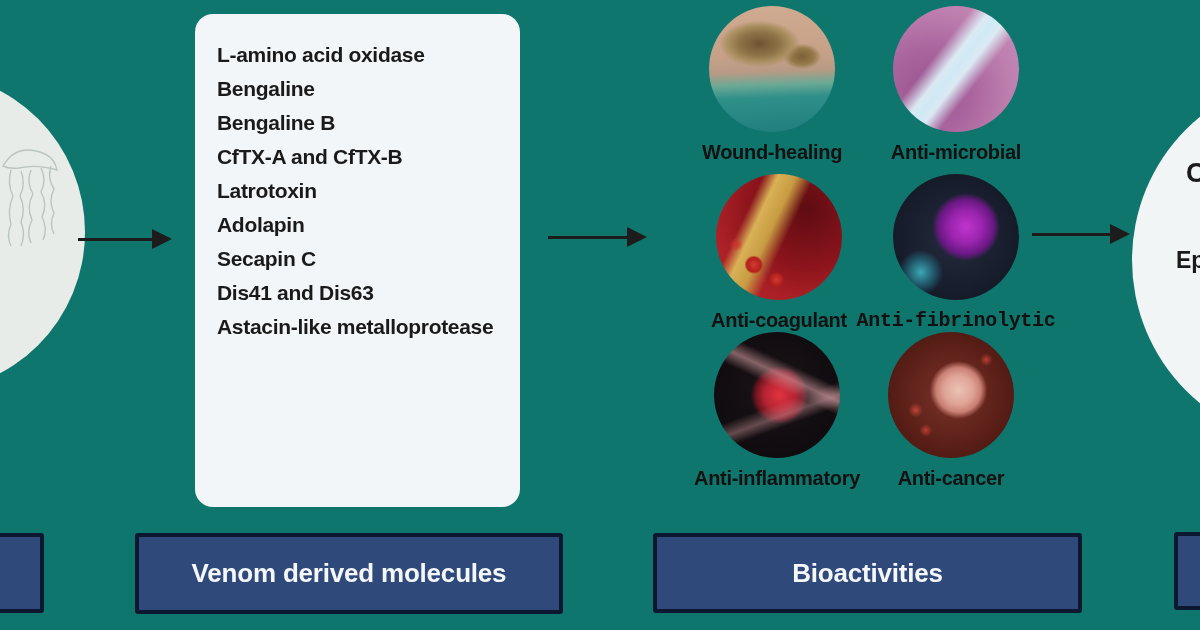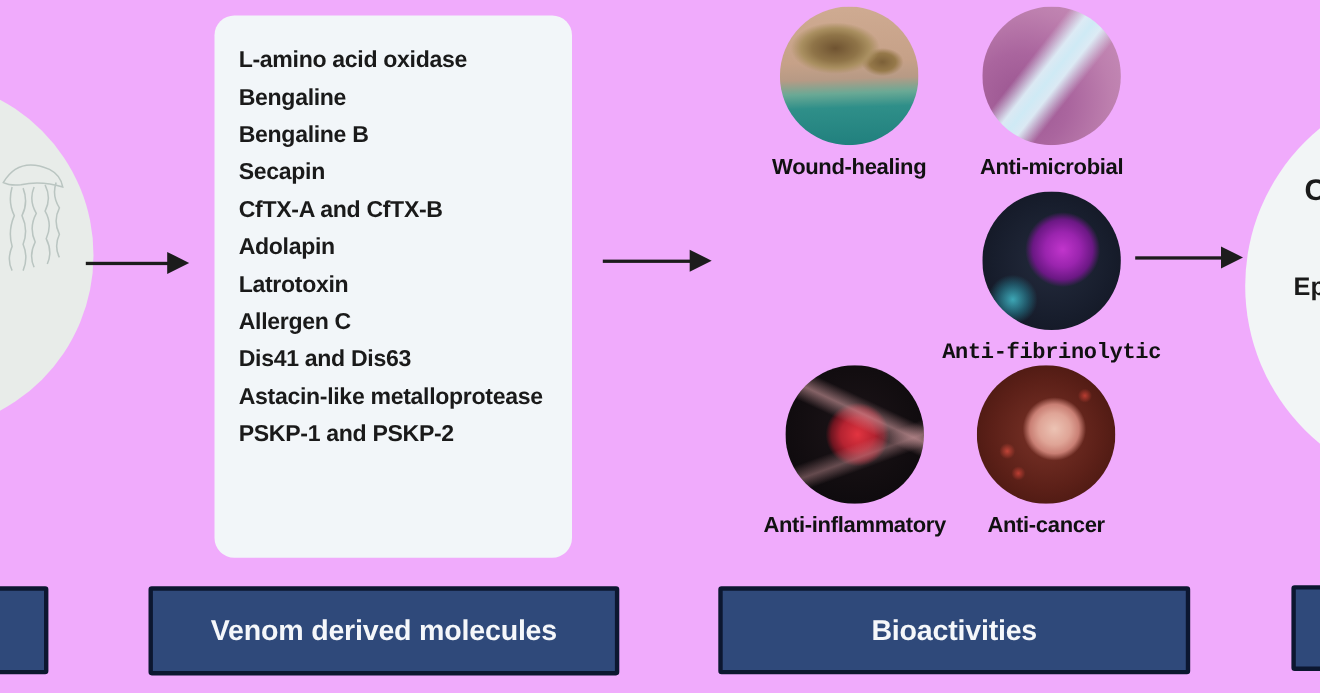--- a/index.html
+++ b/index.html
@@ -1,20 +1,20 @@
 <!DOCTYPE html>
 <html><head>
 <meta charset="utf-8">
 <style>
   html,body{margin:0;padding:0;}
   body{
     width:1200px;height:630px;background:#ffffff;overflow:hidden;
     font-family:"Liberation Sans", sans-serif;
   }
-  .canvas{position:relative;width:1200px;height:630px;background:#f0abfc;}
+  .canvas{position:relative;width:1200px;height:630px;background:#0f766e;}
 
   
   .src-circle{
     position:absolute;left:-235px;top:72px;width:320px;height:320px;
     border-radius:50%;background:#e8ece9;
   }
   .src-circle svg{position:absolute;right:18px;top:68px;}
 
   
   .panel{
@@ -128,37 +128,39 @@
   </div>
   <div class="arrow a3">
     <span class="shaft"></span>
     <span class="head"></span>
   </div>
 
   <div class="panel">
     <div class="mol">L-amino acid oxidase</div>
     <div class="mol">Bengaline</div>
     <div class="mol">Bengaline B</div>
-    <div class="mol">Secapin</div>
     <div class="mol">CfTX-A and CfTX-B</div>
+    <div class="mol">Latrotoxin</div>
     <div class="mol">Adolapin</div>
-    <div class="mol">Latrotoxin</div>
-    <div class="mol">Allergen C</div>
+    <div class="mol">Secapin C</div>
     <div class="mol">Dis41 and Dis63</div>
     <div class="mol">Astacin-like metalloprotease</div>
-    <div class="mol">PSKP-1 and PSKP-2</div>
   </div>
 
   <div class="tile" style="left:672px;top:6px;">
     <div class="photo wound"></div>
     <div class="bio-label">Wound-healing</div>
   </div>
   <div class="tile" style="left:856px;top:6px;">
     <div class="photo bacteria"></div>
     <div class="bio-label">Anti-microbial</div>
+  </div>
+  <div class="tile" style="left:679px;top:174px;">
+    <div class="photo vessel"></div>
+    <div class="bio-label">Anti-coagulant</div>
   </div>
   <div class="tile" style="left:856px;top:174px;font-family:Liberation Mono, monospace;">
     <div class="photo cancer-cell"></div>
     <div class="bio-label">Anti-fibrinolytic</div>
   </div>
   <div class="tile" style="left:677px;top:332px;">
     <div class="photo knee"></div>
     <div class="bio-label">Anti-inflammatory</div>
   </div>
   <div class="tile" style="left:851px;top:332px;">

